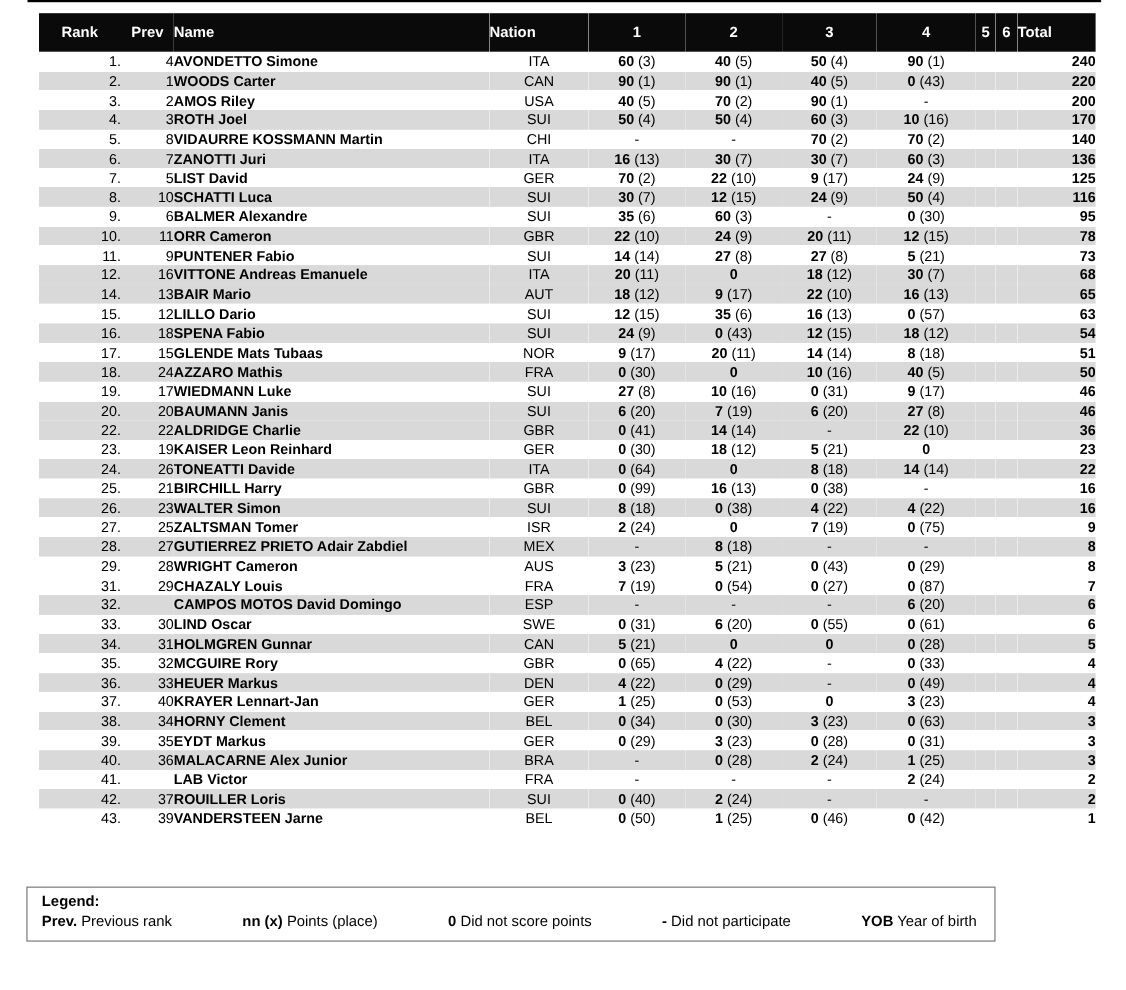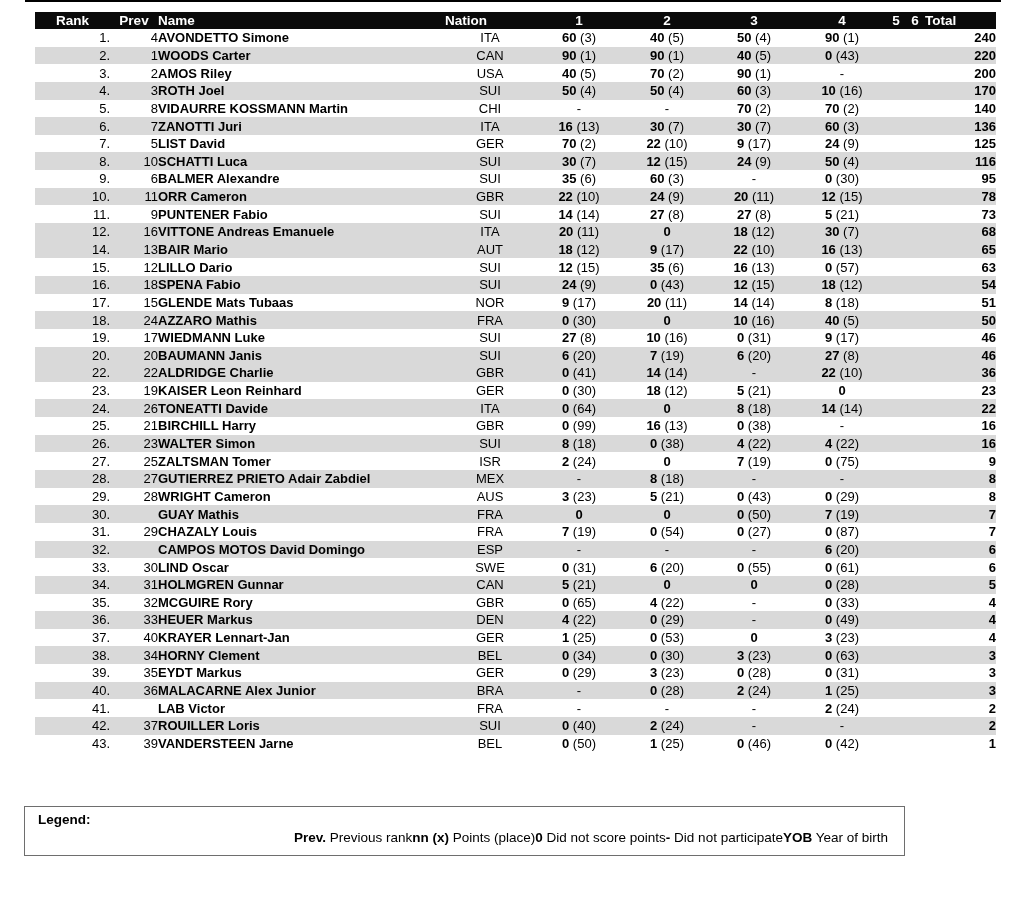--- a/index.html
+++ b/index.html
@@ -35,21 +35,21 @@
   table.results th, table.results td {
     padding: 0;
     margin: 0;
     white-space: nowrap;
     overflow: hidden;
     vertical-align: middle;
   }
   tr.hdr {
     background: #0a0a0a;
     color: #ffffff;
-    height: 17px;
+    height: 35px;
   }
   tr.hdr th {
     font-weight: bold;
     font-size: 13.5px;
   }
   tbody tr {
     height: 17.65px;
   }
   tbody tr.alt {
     background: #d9d9d9;
@@ -91,21 +91,21 @@
     border: 1.5px solid #6e6e6e;
     box-sizing: border-box;
     font-size: 13.5px;
   }
   .legend-title {
     font-weight: bold;
     padding: 5px 0 0 13px;
   }
   .legend-row {
     display: flex;
-    justify-content: flex-end;
+    justify-content: space-between;
     padding: 3px 16px 0 13px;
   }
   .legend-item .term { font-weight: bold; }
 </style>
 </head>
 <body>
 
 <div class="top-rule"></div>
 
 <div class="table-wrap">
@@ -483,33 +483,20 @@
           <td class="d-name">WRIGHT Cameron</td>
           <td class="d-nation">AUS</td>
           <td class="d-race"><span class="pts-num">3</span> <span class="pts-place">(23)</span></td>
           <td class="d-race"><span class="pts-num">5</span> <span class="pts-place">(21)</span></td>
           <td class="d-race"><span class="pts-num">0</span> <span class="pts-place">(43)</span></td>
           <td class="d-race"><span class="pts-num">0</span> <span class="pts-place">(29)</span></td>
           <td class="d-race"></td>
           <td class="d-race"></td>
           <td class="d-total">8</td>
         </tr>
-        <tr class="alt">
-          <td class="d-rank">30.</td>
-          <td class="d-prev"></td>
-          <td class="d-name">GUAY Mathis</td>
-          <td class="d-nation">FRA</td>
-          <td class="d-race"><span class="pts-num">0</span></td>
-          <td class="d-race"><span class="pts-num">0</span></td>
-          <td class="d-race"><span class="pts-num">0</span> <span class="pts-place">(50)</span></td>
-          <td class="d-race"><span class="pts-num">7</span> <span class="pts-place">(19)</span></td>
-          <td class="d-race"></td>
-          <td class="d-race"></td>
-          <td class="d-total">7</td>
-        </tr>
         <tr>
           <td class="d-rank">31.</td>
           <td class="d-prev">29</td>
           <td class="d-name">CHAZALY Louis</td>
           <td class="d-nation">FRA</td>
           <td class="d-race"><span class="pts-num">7</span> <span class="pts-place">(19)</span></td>
           <td class="d-race"><span class="pts-num">0</span> <span class="pts-place">(54)</span></td>
           <td class="d-race"><span class="pts-num">0</span> <span class="pts-place">(27)</span></td>
           <td class="d-race"><span class="pts-num">0</span> <span class="pts-place">(87)</span></td>
           <td class="d-race"></td>

